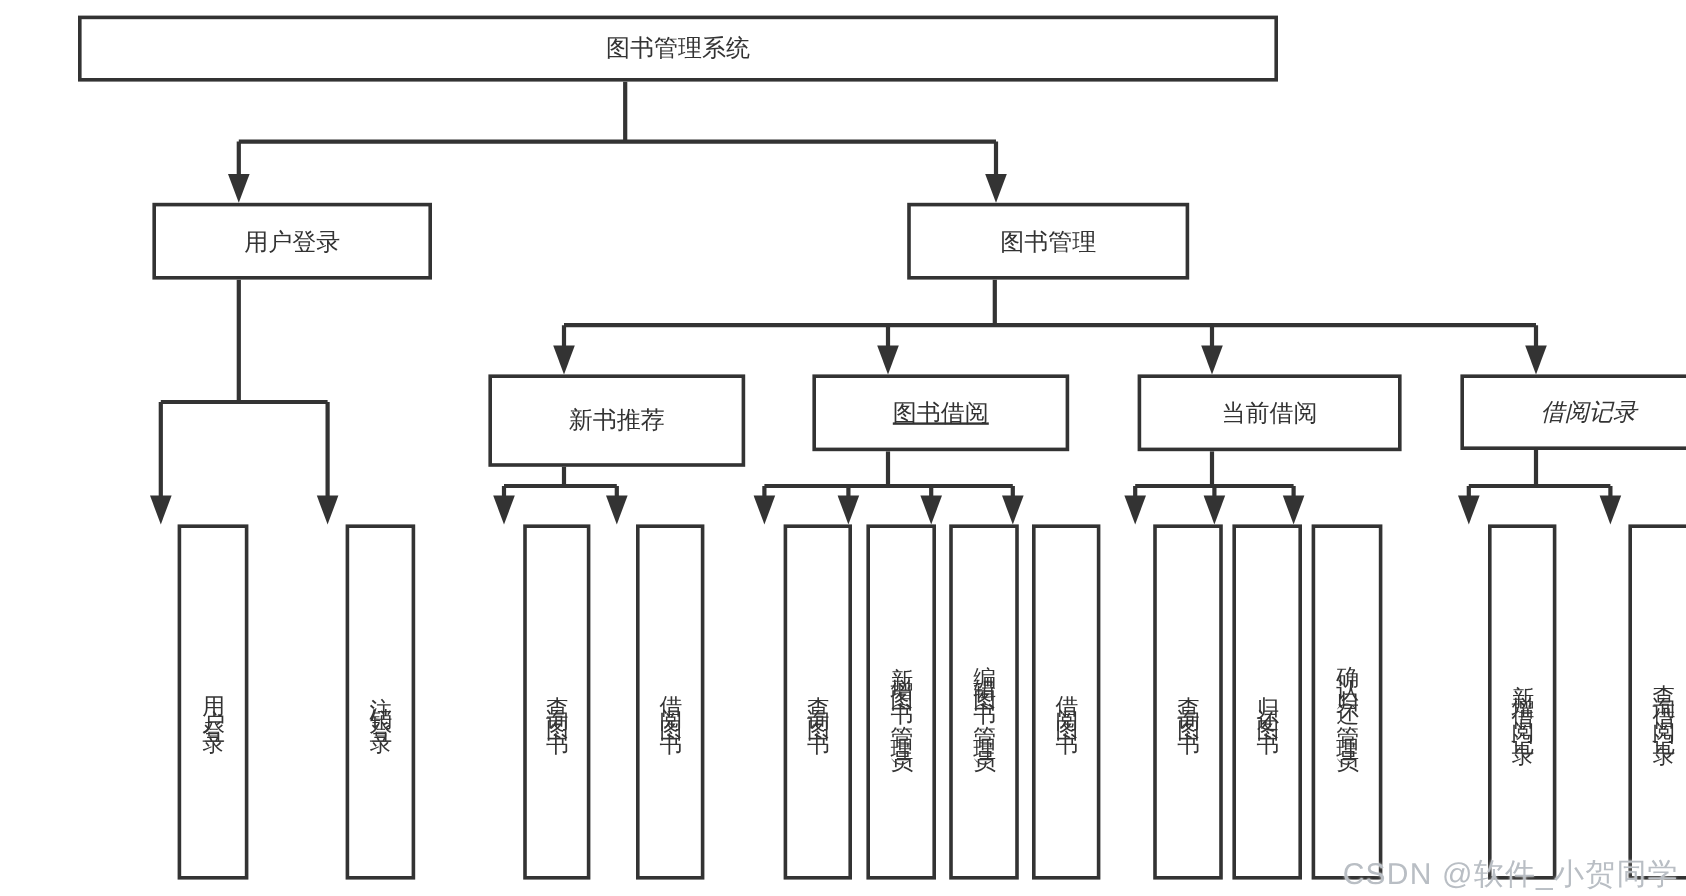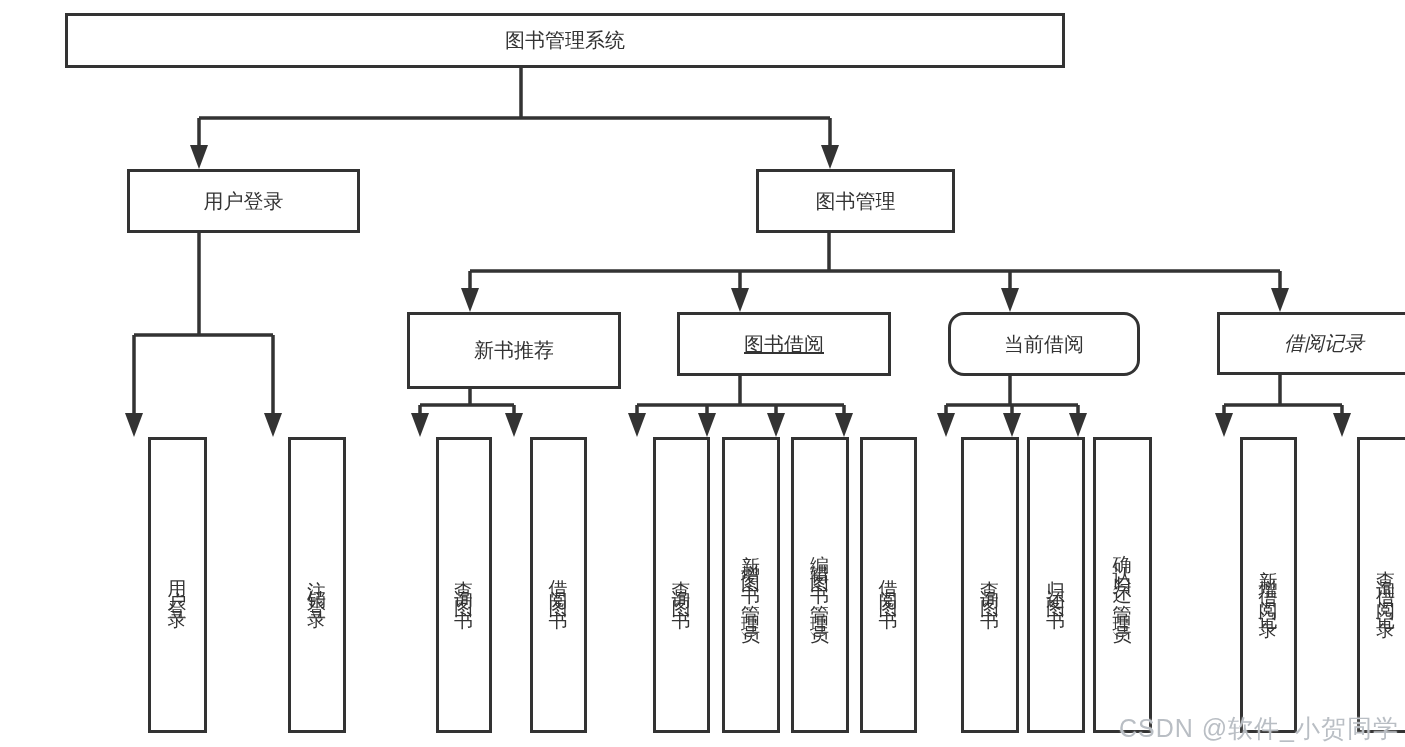--- a/index.html
+++ b/index.html
@@ -87,31 +87,31 @@
     </g>
   </svg>
 
   <div class="node" style="left:21px; top:13px; width:1000px; height:55px;">
     <span class="lbl">图书管理系统</span>
   </div>
 
   <div class="node" style="left:83px; top:169px; width:233px; height:64px;">
     <span class="lbl">用户登录</span>
   </div>
-  <div class="node" style="left:712px; top:169px; width:199px; height:64px;">
+  <div class="node" style="left:712px; top:169px; width:235px; height:64px;">
     <span class="lbl">图书管理</span>
   </div>
 
   <div class="node" style="left:363px; top:312px; width:214px; height:77px;">
     <span class="lbl">新书推荐</span>
   </div>
   <div class="node" style="left:633px; top:312px; width:214px; height:64px;text-decoration:underline;">
     <span class="lbl">图书借阅</span>
   </div>
-  <div class="node" style="left:904px; top:312px; width:192px; height:64px;border-radius:16px;">
+  <div class="node" style="left:904px; top:312px; width:220px; height:64px;">
     <span class="lbl">当前借阅</span>
   </div>
   <div class="node" style="left:1173px; top:312px; width:214px; height:63px;font-style:italic;">
     <span class="lbl">借阅记录</span>
   </div>
 
   <div class="node v" style="left:104px; top:437px; width:59px; height:296px;">
     <span class="lbl">用户登录</span>
   </div>
   <div class="node v" style="left:244px; top:437px; width:58px; height:296px;">

